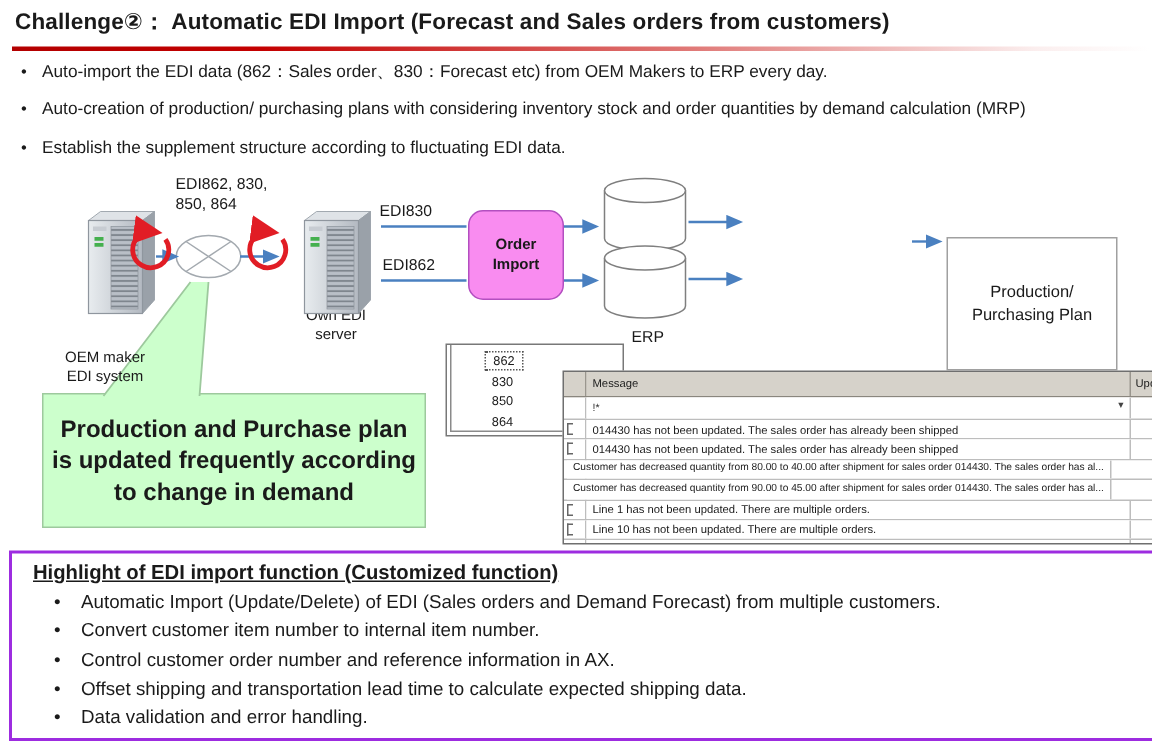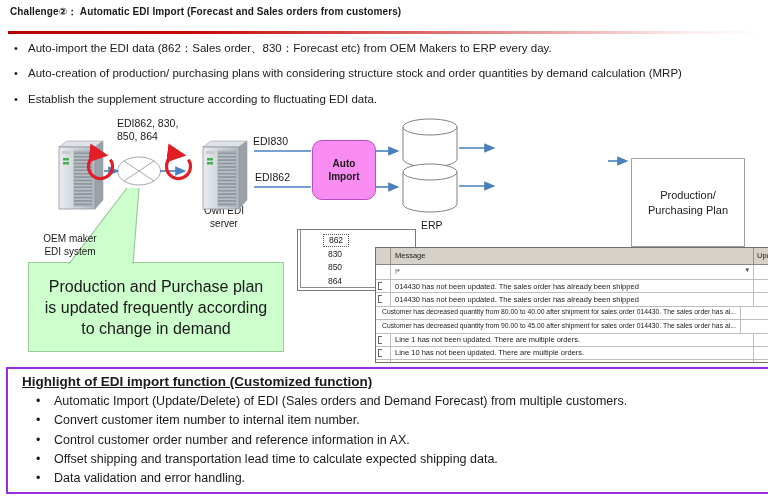--- a/index.html
+++ b/index.html
@@ -2,21 +2,21 @@
 <html><head>
 <meta charset="utf-8">
 <style>
   html,body{margin:0;padding:0;background:#fff;width:768px;height:496px;overflow:hidden;
     font-family:"Liberation Sans","DejaVu Sans",sans-serif;color:#1a1a1a;}
   .slide{position:relative;width:768px;height:496px;background:#fff;overflow:hidden;}
   .abs{position:absolute;}
   .preline{white-space:pre-line;}
 
   
-  .title{left:10px;top:5px;font-size:10px;font-weight:600;letter-spacing:.1px;}
+  .title{left:10px;top:5px;font-size:15px;font-weight:600;letter-spacing:.1px;}
   .red-rule{left:8px;top:31px;width:758px;height:3px;
     background:linear-gradient(90deg,#b30000 0%,#c40000 22%,#e07a78 60%,#fbeeee 90%,#fff 100%);}
 
   
   .ibullet{left:28px;font-size:11.5px;line-height:13px;}
   .ibullet::before{content:"•";position:absolute;left:-14px;top:0;font-size:11px;}
 
   
   .lbl{font-size:10.5px;line-height:13px;}
   .edi-types{left:117px;top:117px;width:90px;}
@@ -30,21 +30,21 @@
 
   
   .autoimport{left:312px;top:140px;width:62px;height:58px;border-radius:10px;z-index:2;
     background:#f98cf0;border:1.5px solid #b34fc0;display:flex;align-items:center;justify-content:center;
     font-size:10px;font-weight:bold;text-align:center;line-height:13px;}
   .bigbox{border:1.2px solid #a0a0a0;background:#fff;display:flex;align-items:center;justify-content:center;
     font-size:11px;line-height:15px;text-align:center;z-index:2;}
   .inventory{left:498px;top:118px;width:109px;height:87px;}
   .production{left:631px;top:118px;width:112px;height:87px;margin-top:40px;}
   .callout{left:28px;top:262px;width:254px;height:88px;background:#ccffcc;border:1px solid #9dc99d;z-index:2;
-    display:flex;align-items:center;justify-content:center;text-align:center;font-size:16px;line-height:21px;font-weight:400;}
+    display:flex;align-items:center;justify-content:center;text-align:center;font-size:16px;line-height:21px;font-weight:700;}
   .wedge{left:60px;top:180px;z-index:3;}
 
   
   .erpbox{left:297px;top:229px;width:117px;height:60px;background:#fff;border:1px solid #787878;z-index:2;}
   .erp-inner{position:absolute;left:2px;top:0;right:0;bottom:2px;border-left:1px solid #8a8a8a;border-bottom:1px solid #8a8a8a;}
   .erpitem{position:absolute;left:25px;width:24px;height:11px;font-size:8.5px;line-height:11px;text-align:center;}
   .erpitem.sel{border:1px dotted #555;}
 
   
   .grid{left:375px;top:247px;width:393px;height:114px;background:#fff;border:1px solid #6f6f6f;
@@ -76,21 +76,21 @@
 </style>
 </head>
 <body>
 
 <div class="slide">
 
   <div class="abs title">Challenge②：  Automatic EDI Import (Forecast and Sales orders from customers)</div>
   <div class="abs red-rule"></div>
 
   <div class="abs ibullet" style="top:42px;">Auto-import the EDI data (862：Sales order、830：Forecast etc) from OEM Makers to ERP every day.</div>
-  <div class="abs ibullet" style="top:67px;">Auto-creation of production/ purchasing plans with considering structure stock and order quantities by demand calculation (MRP)</div>
+  <div class="abs ibullet" style="top:67px;">Auto-creation of production/ purchasing plans with considering inventory stock and order quantities by demand calculation (MRP)</div>
   <div class="abs ibullet" style="top:93px;">Establish the supplement structure according to fluctuating EDI data.</div>
 
   <svg class="abs" style="left:0;top:0;z-index:1;" width="768" height="496" viewBox="0 0 768 496">
     <defs>
       <marker id="mb" markerWidth="8" markerHeight="8" refX="5.5" refY="3" orient="auto">
         <path d="M0,0 L7,3 L0,6 Z" fill="#4a80c0"></path>
       </marker>
       <marker id="mr" markerWidth="7" markerHeight="7" refX="4" refY="3" orient="auto">
         <path d="M0,0 L6,3 L0,6 Z" fill="#e11d25"></path>
       </marker>
@@ -155,21 +155,21 @@
   </svg>
 
   <div class="abs lbl edi-types preline">EDI862, 830,
 850, 864</div>
   <div class="abs lbl oem-lbl preline" style="font-size:10px;">OEM maker
 EDI system</div>
   <div class="abs lbl own-lbl preline" style="font-size:10px;">Own EDI
 server</div>
   <div class="abs lbl flow-lbl-1">EDI830</div>
   <div class="abs lbl flow-lbl-2">EDI862</div>
-  <div class="abs autoimport preline">Auto
+  <div class="abs autoimport preline">Order
 Import</div>
   <div class="abs lbl forecast-lbl">Forecast</div>
   <div class="abs lbl sales-lbl preline">Sales
 order</div>
   <div class="abs erp-lbl">ERP</div>
 
   <div class="abs bigbox production preline">Production/
 Purchasing Plan</div>
 
   <div class="abs callout preline">Production and Purchase plan

